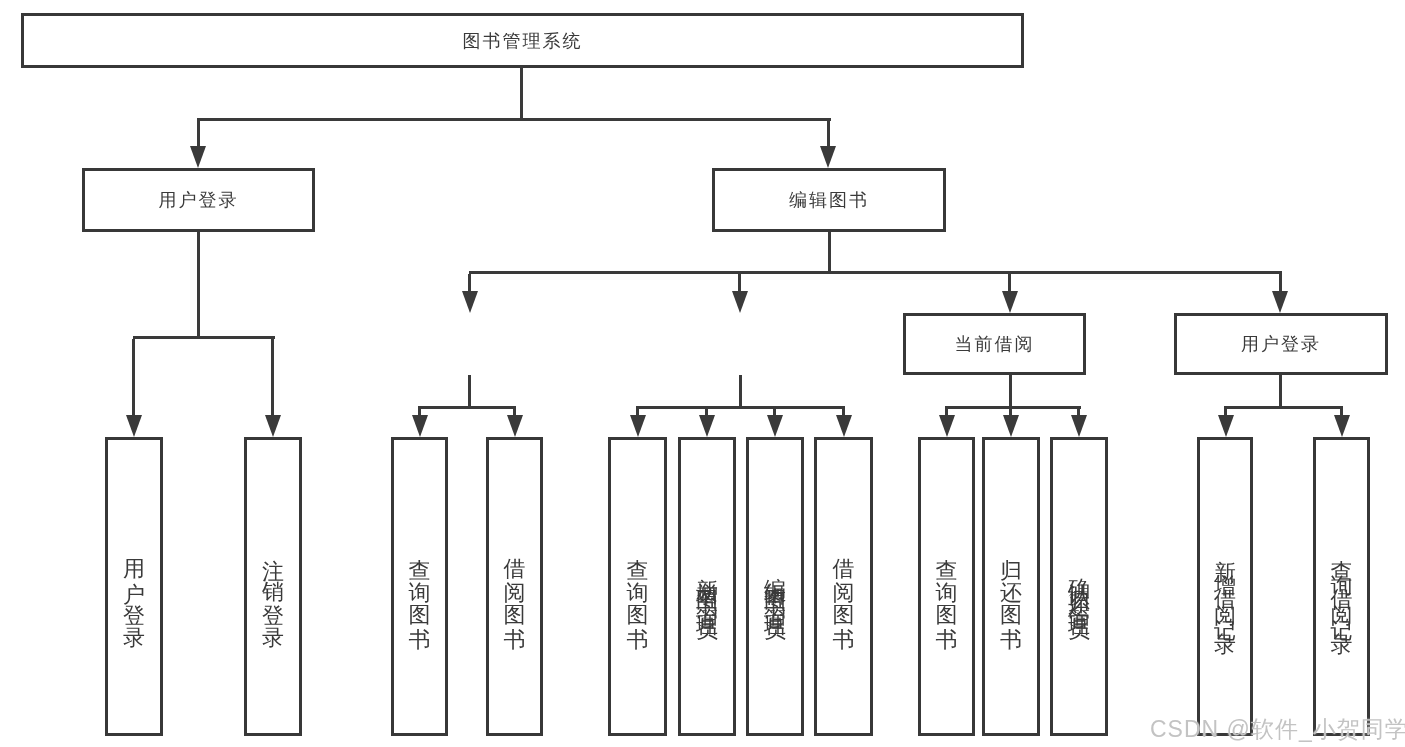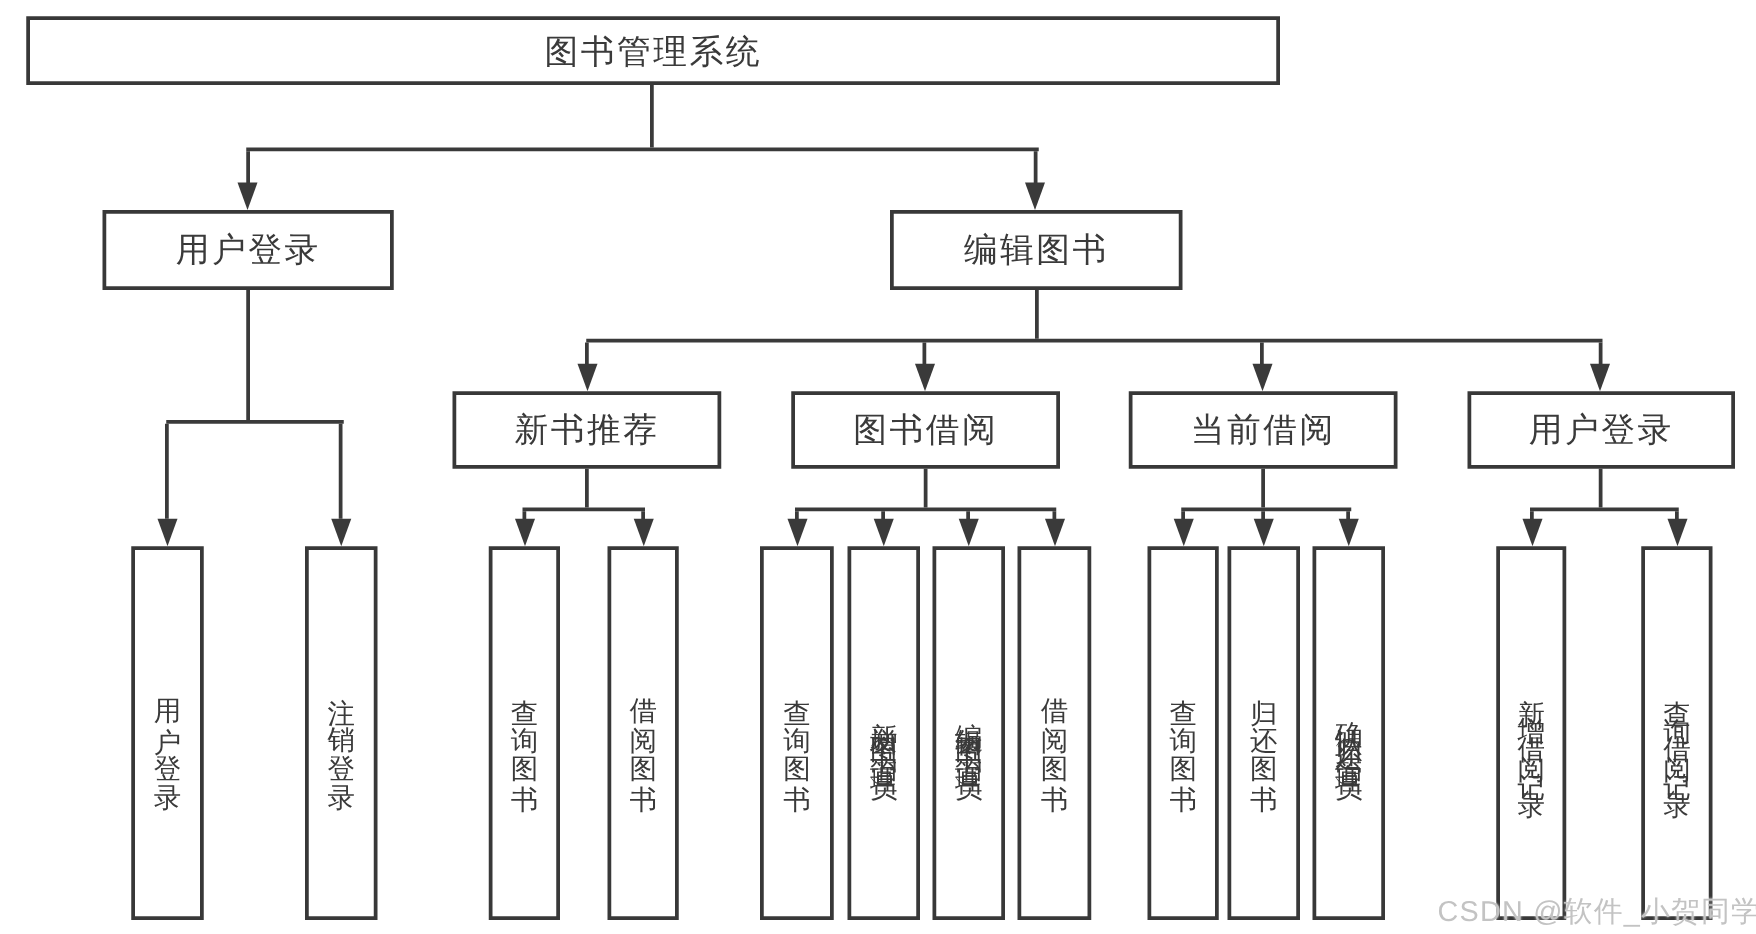--- a/index.html
+++ b/index.html
@@ -11,21 +11,21 @@
     overflow:hidden;
   }
   .box{
     position:absolute;
     background:#ffffff;
     border:3px solid #383838;
     box-sizing:border-box;
     display:flex;align-items:center;justify-content:center;
     color:#3a3a3a;
   }
-  .hbox{font-size:27px;letter-spacing:2px;white-space:nowrap;}
+  .hbox{font-size:18px;letter-spacing:2px;white-space:nowrap;}
   .vbox{
     writing-mode:vertical-rl;
     text-orientation:mixed;
     font-size:22px;
     line-height:1;
   }
   .ls-wide{letter-spacing:23px;}
   .ls-med{letter-spacing:15px;}
   .ls-tight{letter-spacing:6px;}
   .hl{position:absolute;height:3px;background:#3a3a3a;}
@@ -75,23 +75,21 @@
   <div class="hl" style="left:469px;top:271px;width:813px;"></div>
   <div class="vl" style="left:468px;top:274px;height:18px;"></div>
   <div class="ah" style="left:462px;top:291px;"></div>
   <div class="vl" style="left:738px;top:274px;height:18px;"></div>
   <div class="ah" style="left:732px;top:291px;"></div>
   <div class="vl" style="left:1008px;top:274px;height:18px;"></div>
   <div class="ah" style="left:1002px;top:291px;"></div>
   <div class="vl" style="left:1279px;top:274px;height:18px;"></div>
   <div class="ah" style="left:1272px;top:291px;"></div>
 
-  <div class="box hbox" style="left:362px;top:313px;width:215px;height:62px;">新书推荐</div>
-  <div class="box hbox" style="left:633px;top:313px;width:215px;height:62px;">图书借阅</div>
-  <div class="box hbox" style="left:903px;top:313px;width:215px;height:62px;">当前借阅</div>
+  <div class="box hbox" style="left:903px;top:313px;width:183px;height:62px;">当前借阅</div>
   <div class="box hbox" style="left:1174px;top:313px;width:214px;height:62px;">用户登录</div>
 
   <div class="vl" style="left:468px;top:375px;height:31px;"></div>
   <div class="hl" style="left:418px;top:406px;width:98px;"></div>
   <div class="vl" style="left:418px;top:409px;height:8px;"></div>
   <div class="ah" style="left:412px;top:415px;"></div>
   <div class="vl" style="left:513px;top:409px;height:8px;"></div>
   <div class="ah" style="left:507px;top:415px;"></div>
 
   <div class="vl" style="left:739px;top:375px;height:31px;"></div>

